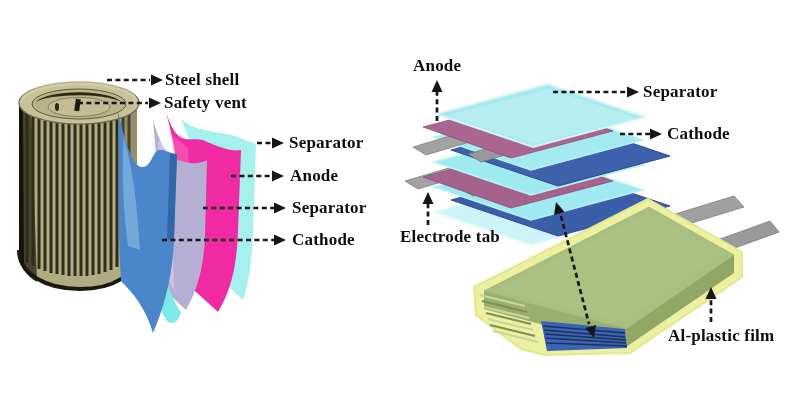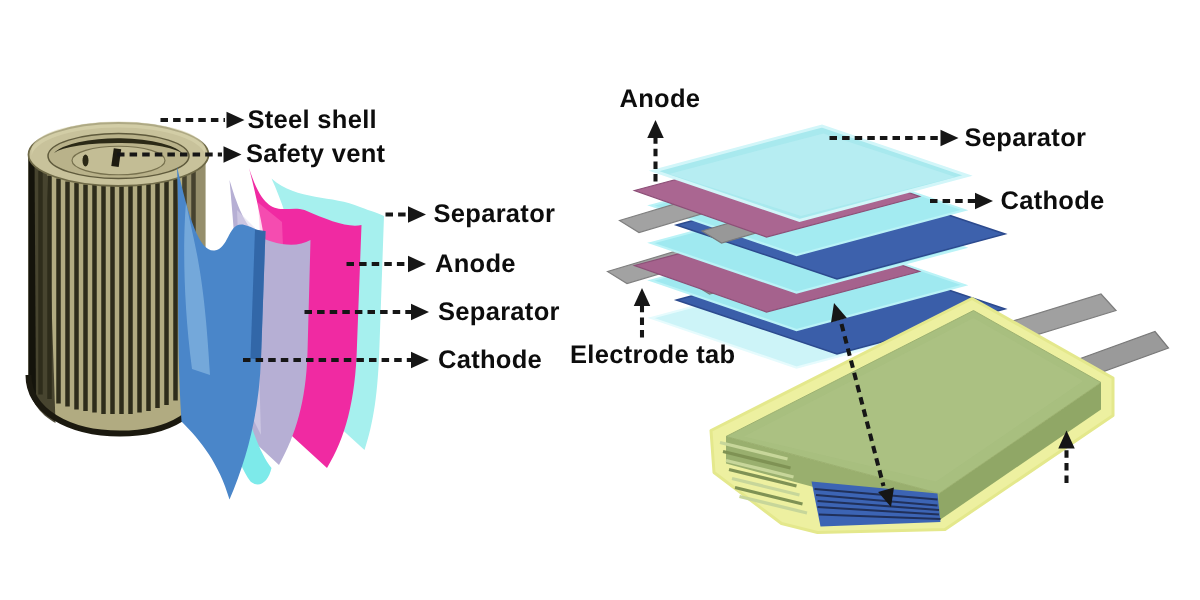--- a/index.html
+++ b/index.html
@@ -1,18 +1,18 @@
 <!DOCTYPE html>
 <html><head>
 <meta charset="utf-8">
 <style>
   html,body{margin:0;padding:0;background:#ffffff;}
   .stage{
     position:relative;width:800px;height:400px;background:#ffffff;overflow:hidden;
-    font-family:Liberation Sans, sans-serif;
+    font-family:Liberation Serif, serif;
   }
   .art{position:absolute;left:0;top:0;width:800px;height:400px;}
   .label{
     position:absolute;font-weight:bold;font-size:17px;line-height:20px;
     color:#0d0d0d;white-space:nowrap;letter-spacing:0.2px;
   }
 </style>
 </head>
 <body>
 
@@ -164,15 +164,16 @@
 
 <div class="label" style="left:165px;top:70px">Steel shell</div>
 <div class="label" style="left:164px;top:93px">Safety vent</div>
 <div class="label" style="left:289px;top:133px">Separator</div>
 <div class="label" style="left:290px;top:166px">Anode</div>
 <div class="label" style="left:292px;top:198px">Separator</div>
 <div class="label" style="left:292px;top:230px">Cathode</div>
 <div class="label" style="left:413px;top:56px">Anode</div>
 <div class="label" style="left:643px;top:82px">Separator</div>
 <div class="label" style="left:667px;top:124px">Cathode</div>
-<div class="label" style="left:380px;top:227px">Electrode tab</div>
+<div class="label" style="left:400px;top:227px">Electrode tab</div>
+<div class="label" style="left:668px;top:326px">Al-plastic film</div>
 
 </div>
 
 </body></html>

